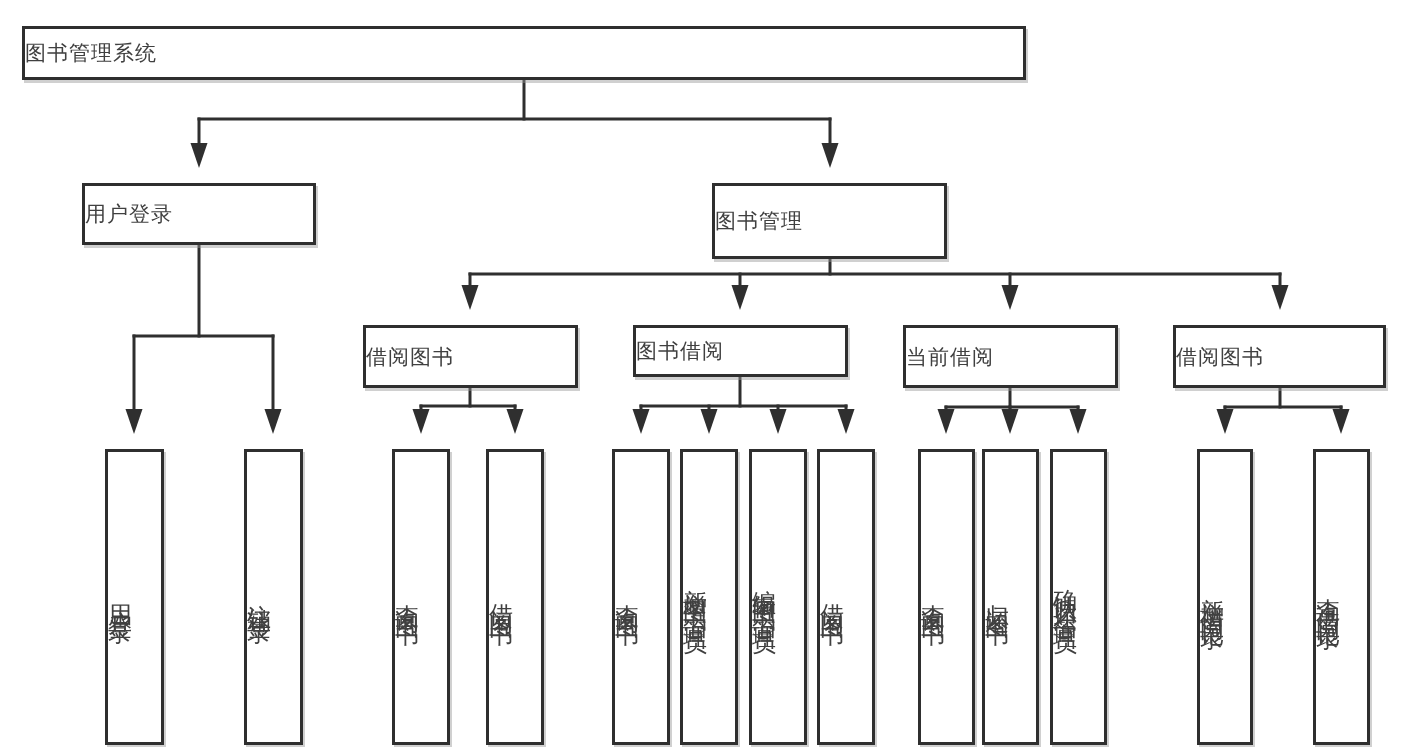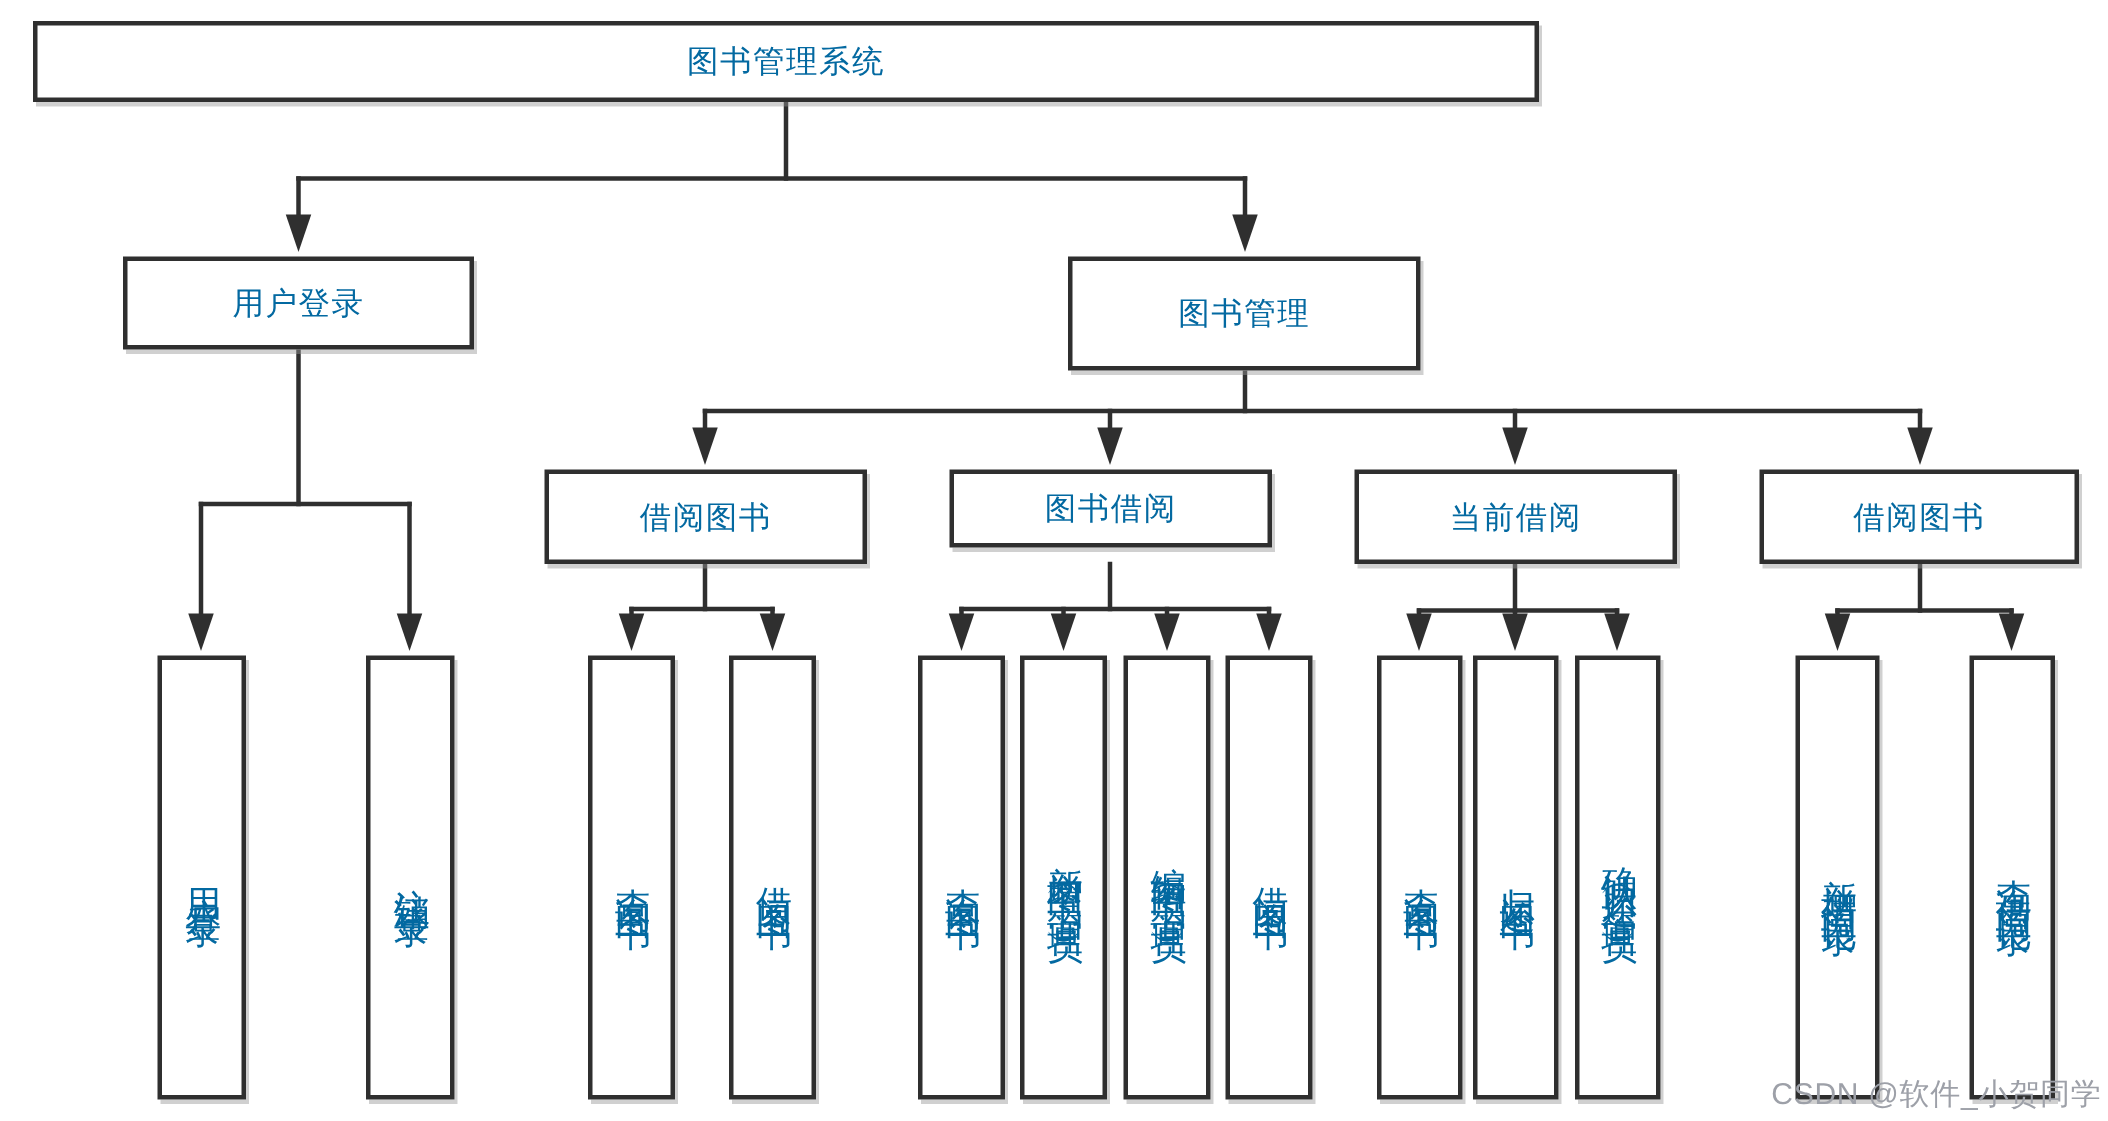--- a/index.html
+++ b/index.html
@@ -24,23 +24,23 @@
     z-index: 1;
   }
   .node {
     position: absolute;
     box-sizing: border-box;
     background: #ffffff;
     border: 3px solid #2f2f2f;
     box-shadow: 2px 3px 0 rgba(150,150,150,0.45);
     display: flex;
     align-items: center;
-    justify-content: center;
     z-index: 2;
-    color: #0369a1;
+    color: #404040;
+    margin-top: 12px;
   }
   .node .lbl {
     font-size: 21px;
     letter-spacing: 1px;
     white-space: nowrap;
   }
   .node.v .lbl {
     writing-mode: vertical-rl;
     text-orientation: mixed;
     font-size: 24px;
@@ -171,14 +171,13 @@
       <div class="node v" style="left: 1050px; top: 437px; width: 57px; height: 296px;">
         <span class="lbl">确认归还（管理员）</span>
       </div>
       <div class="node v" style="left: 1197px; top: 437px; width: 56px; height: 296px;">
         <span class="lbl">新增借阅记录</span>
       </div>
       <div class="node v" style="left: 1313px; top: 437px; width: 57px; height: 296px;">
         <span class="lbl">查询借阅记录</span>
       </div>
     </div>
-  <div class="watermark">CSDN @软件_小贺同学</div>
 </div>
 
 </body></html>

